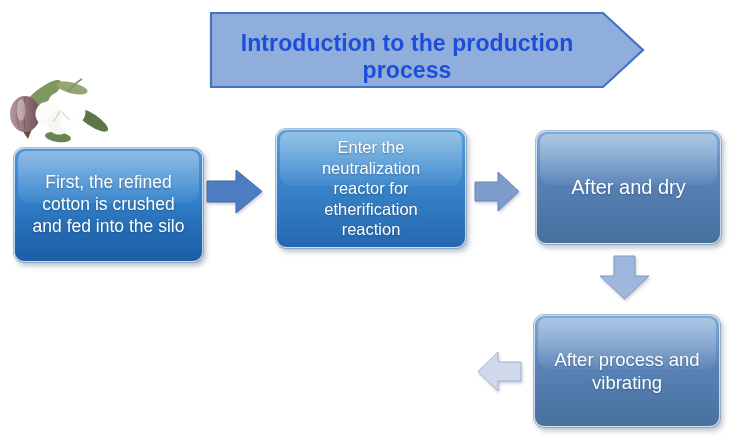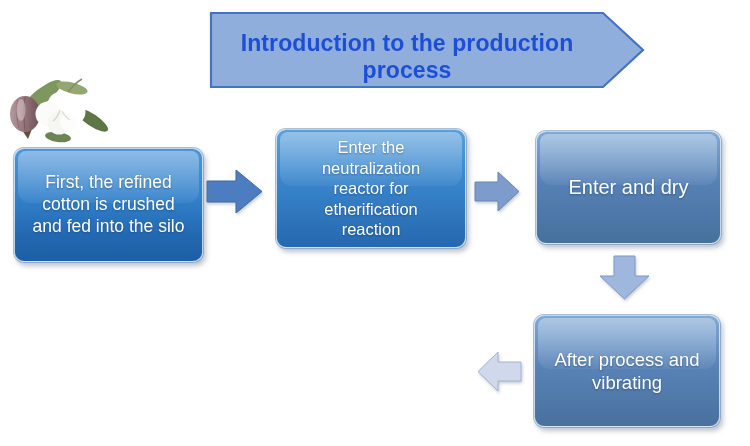--- a/index.html
+++ b/index.html
@@ -103,21 +103,21 @@
 reactor for
 etherification
 reaction</span>
   </div>
 
   <svg class="arrow arrow-2" width="47" height="45" viewBox="0 0 47 45" xmlns="http://www.w3.org/2000/svg">
     <polygon points="1,13 24,13 24,3 45,22.5 24,42 24,32 1,32" fill="#7D9CCC" stroke="#6787BA" stroke-width="1"></polygon>
   </svg>
 
   <div class="box box-3">
-    <span class="label">Enter and dry</span>
+    <span class="label">After and dry</span>
   </div>
 
   <svg class="arrow arrow-3" width="53" height="45" viewBox="0 0 53 45" xmlns="http://www.w3.org/2000/svg">
     <polygon points="16,1 37,1 37,21 51,21 26.5,44 2,21 16,21" fill="#9FB7DC" stroke="#7E99C8" stroke-width="1"></polygon>
   </svg>
 
   <div class="box box-4">
     <span class="label">After process and
 vibrating</span>
   </div>

